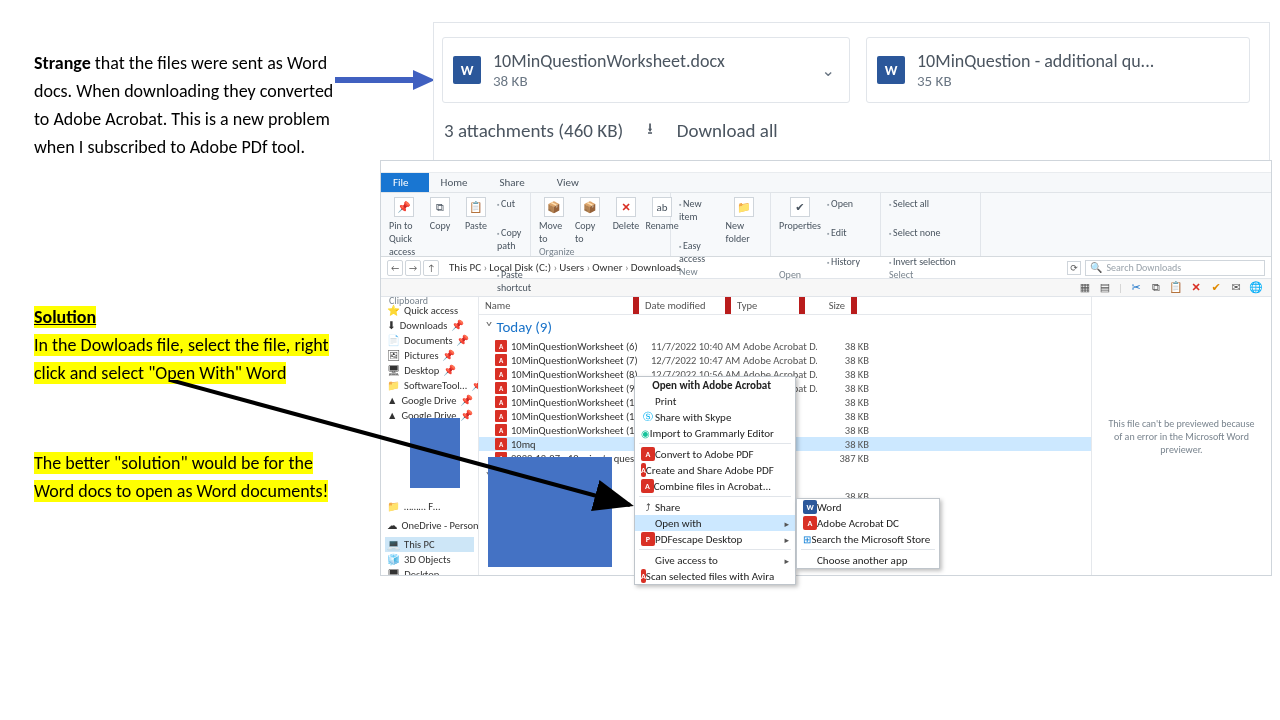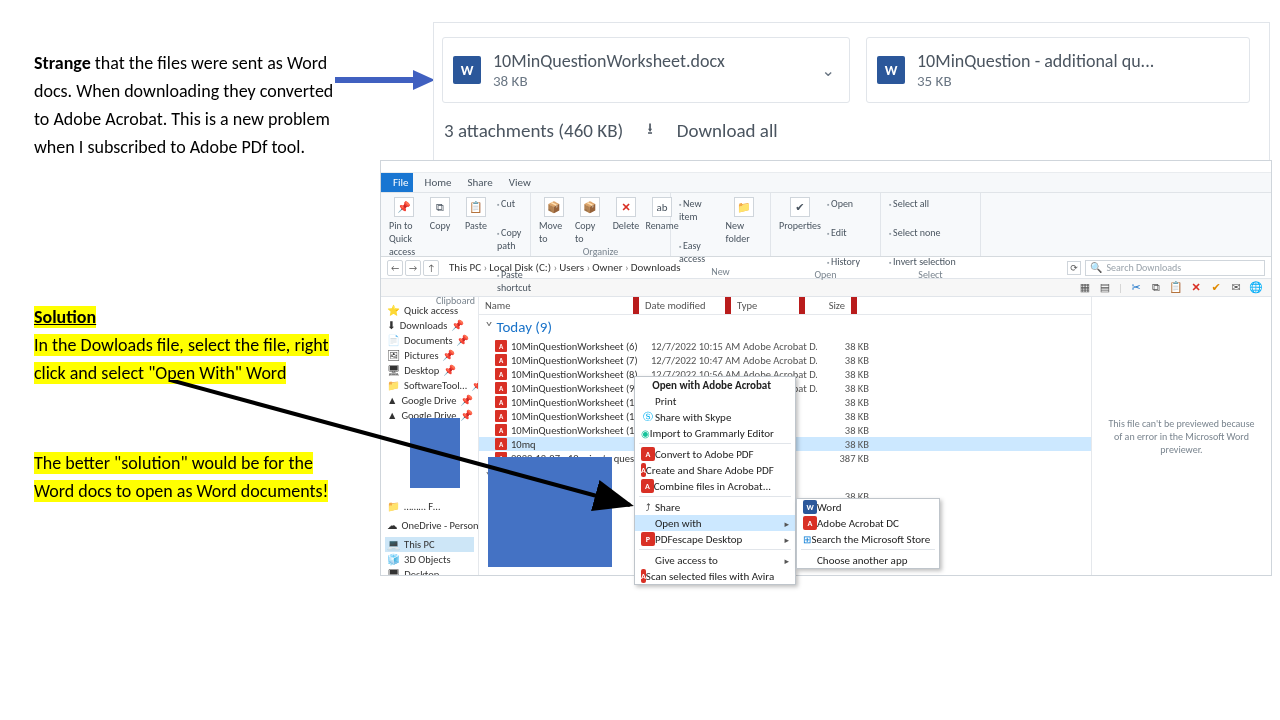--- a/index.html
+++ b/index.html
@@ -44,26 +44,26 @@
   .attach-summary { padding: 6px 0 0 10px; font-size: 19px; color: #4b5560; display: flex; align-items: center; gap: 24px; }
   .dl-icon { font-size: 16px; color: #4b5560; }
   .attach-summary .link { color: #4b5560; }
   
   .explorer {
     position: absolute; left: 380px; top: 160px; width: 892px; height: 416px;
     border: 1px solid #cfd5db; background: #fff; font-size: 11px;
   }
   .ex-titlebar { height: 12px; background: #fff; border-bottom: 1px solid #e9ecef; }
   .ex-tabrow { display: flex; height: 20px; background: #f6f8fa; border-bottom: 1px solid #e0e4e8; }
-  .ex-tab { padding: 3px 4px 0 12px; font-size: 11px; color: #4a5560; }
+  .ex-tab { padding: 3px 20px 0 12px; font-size: 11px; color: #4a5560; }
   .ex-tab.file { background: #1976d2; color: #fff; }
   .ribbon { display: flex; height: 64px; border-bottom: 1px solid #d5dade; background: #f7f9fb; }
   .rgrp { border-right: 1px solid #e1e5ea; padding: 4px 8px 2px 8px; display: flex; flex-direction: column; justify-content: space-between; }
   .rgrp-body { display: flex; gap: 6px; align-items: flex-start; }
-  .rgrp-label { font-size: 10px; color: #7a858f; text-align: center; }
+  .rgrp-label { font-size: 10px; color: #7a858f; text-align: left; }
   .rbtn { display: flex; flex-direction: column; align-items: center; gap: 2px; font-size: 10px; color: #4a5560; min-width: 30px; }
   .rbtn .ic { width: 20px; height: 20px; border: 1px solid #cfd5db; background: #fff; display:flex;align-items:center;justify-content:center;font-size:11px; }
   .rlist { display: flex; flex-direction: column; gap: 16px; font-size: 10px; color: #4a5560; }
   .rlist span::before { content: "▪ "; font-size: 7px; color: #9aa3ab; }
   .addr { display: flex; align-items: center; height: 22px; border-bottom: 1px solid #e1e5ea; padding: 0 6px; gap: 4px; background: #fff; }
   .addr .nav { display: flex; gap: 2px; }
   .addr .navbtn { width: 16px; height: 16px; border: 1px solid #cfd5db; border-radius: 2px; display:flex;align-items:center;justify-content:center;font-size:9px;color:#555; }
   .addr .path { flex: 1; display: flex; gap: 2px; align-items: center; font-size: 11px; color: #333; padding-left: 6px; }
   .addr .crumb::after { content: " ›"; color: #888; }
   .addr .crumb:last-child::after { content: ""; }
@@ -302,21 +302,21 @@
         <div class="col-name">Name</div>
         <div class="col-date">Date modified</div>
         <div class="col-type">Type</div>
         <div class="col-size">Size</div>
       </div>
       <div class="grp">Today (9)</div>
       <div id="file-rows">
           <div class="row">
             <span class="ic">A</span>
             <span class="nm">10MinQuestionWorksheet (6)</span>
-            <span class="dt">12/7/2022 10:15 AM</span>
+            <span class="dt">11/7/2022 10:40 AM</span>
             <span class="tp">Adobe Acrobat D...</span>
             <span class="sz">38 KB</span>
           </div>
           <div class="row">
             <span class="ic">A</span>
             <span class="nm">10MinQuestionWorksheet (7)</span>
             <span class="dt">12/7/2022 10:47 AM</span>
             <span class="tp">Adobe Acrobat D...</span>
             <span class="sz">38 KB</span>
           </div>

